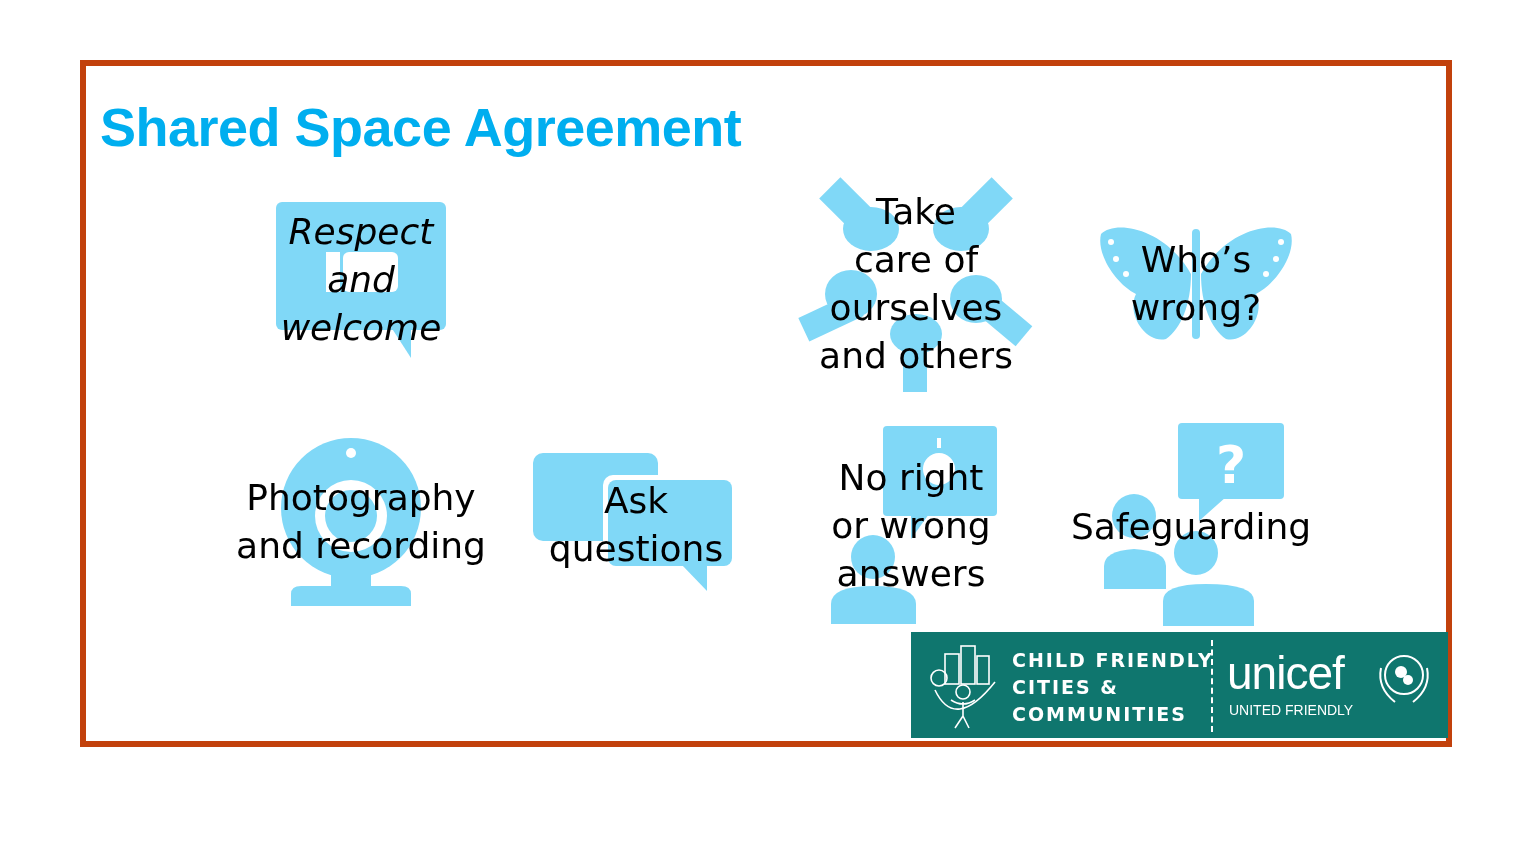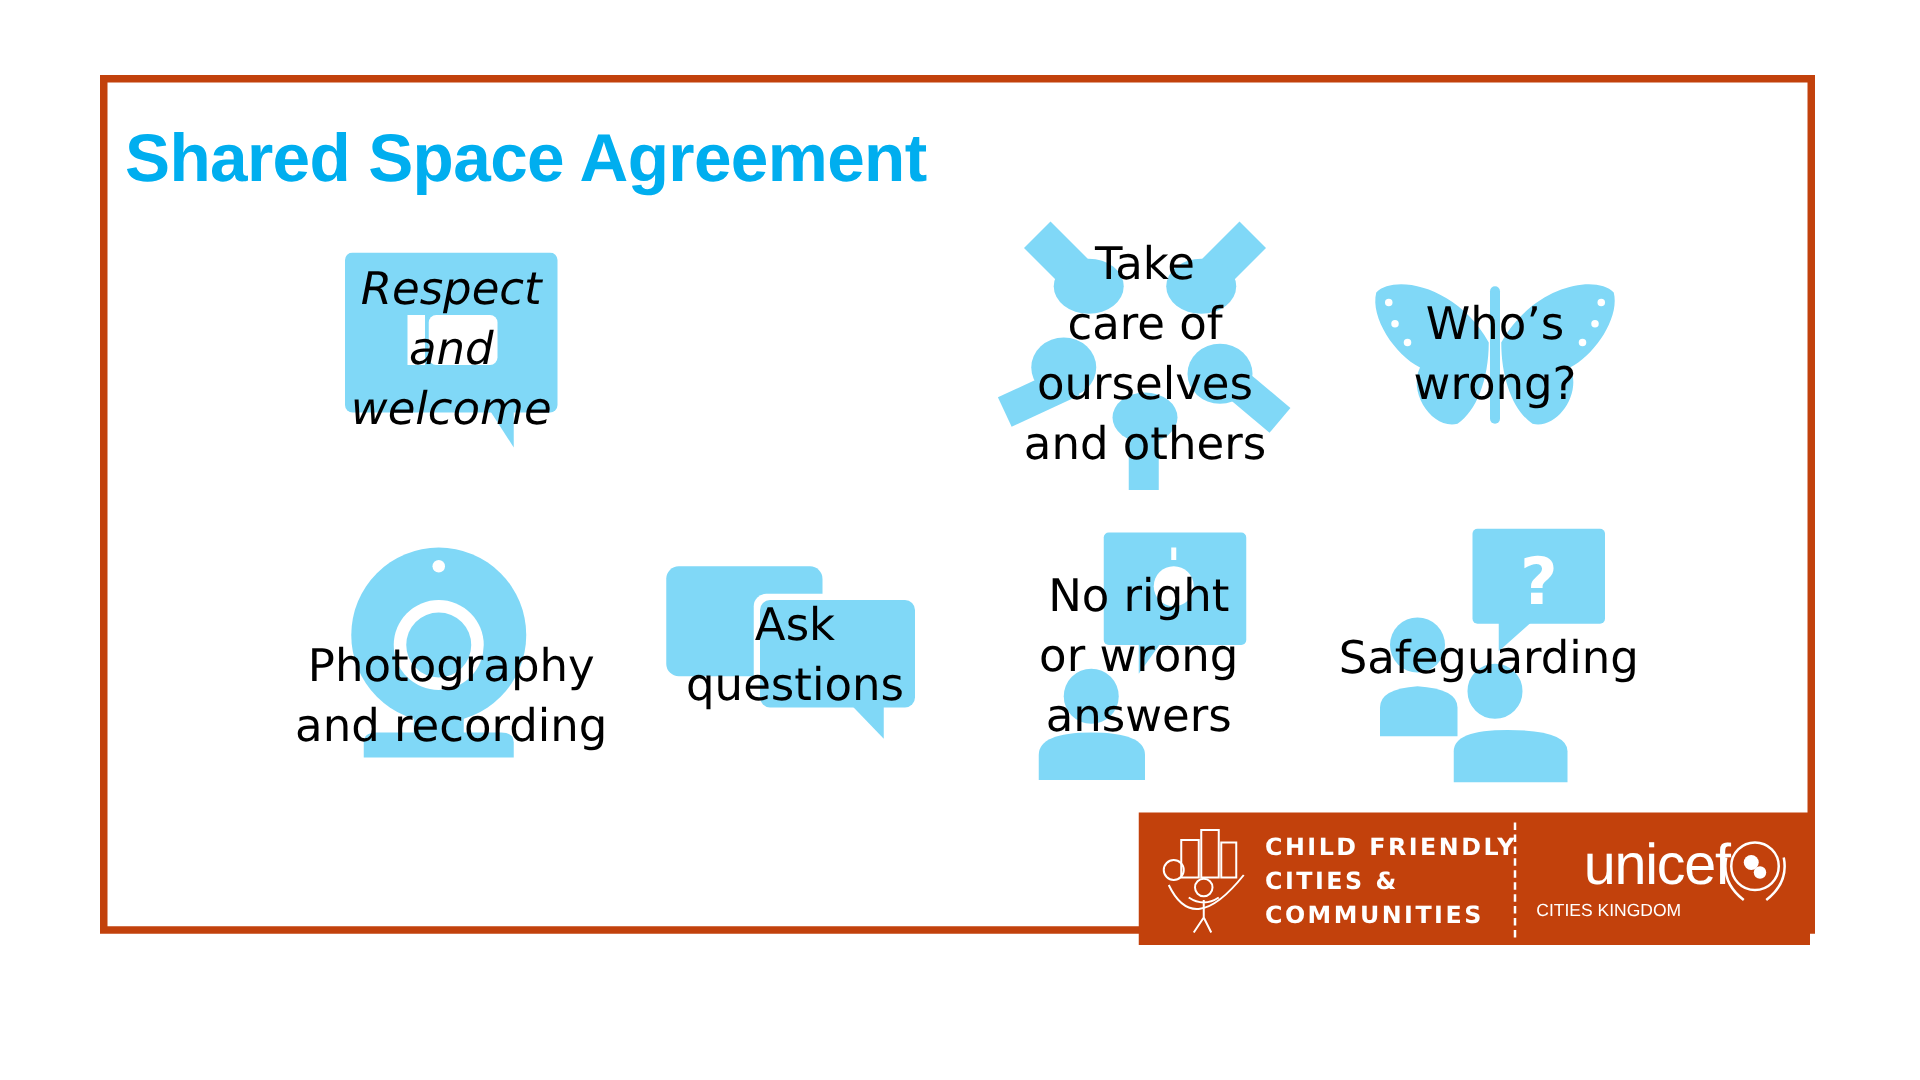--- a/index.html
+++ b/index.html
@@ -2,24 +2,24 @@
 <html><head>
 <meta charset="utf-8">
 <style>
   html, body { margin:0; padding:0; background:#ffffff; }
   body { width:1536px; height:864px; position:relative; overflow:hidden; font-family:"Liberation Sans", sans-serif; }
   .slide { position:absolute; left:80px; top:60px; width:1360px; height:675px; border:6px solid #c2410c; box-sizing:content-box; background:#fff; }
   .title { position:absolute; left:14px; top:30px; font-size:54px; font-weight:bold; color:#00aeef; letter-spacing:-0.5px; font-family:"Liberation Sans", sans-serif; }
   .item { position:absolute; }
   .item svg { position:absolute; left:0; top:0; }
   .label { position:absolute; left:0; right:0; text-align:center; color:#000; font-size:36px; line-height:48px; font-family:"DejaVu Sans", sans-serif; white-space:pre-line; }
-  .logobar { position:absolute; left:825px; top:584px; width:537px; height:106px; background:#c2410c; }
+  .logobar { position:absolute; left:825px; top:566px; width:537px; height:106px; background:#0f766e; }
   .cfc-text { position:absolute; left:101px; top:15px; color:#fff; font-weight:bold; font-size:19px; line-height:27px; letter-spacing:2px; font-family:"DejaVu Sans", sans-serif; white-space:pre-line; }
   .divider { position:absolute; left:300px; top:8px; height:92px; border-left:2px dashed #fff; }
-  .unicef { position:absolute; left:316px; top:14px; color:#fff; font-size:46px; font-family:"Liberation Sans", sans-serif; letter-spacing:-1px;margin-left:40px; }
+  .unicef { position:absolute; left:316px; top:14px; color:#fff; font-size:46px; font-family:"Liberation Sans", sans-serif; letter-spacing:-1px; }
   .uk { position:absolute; left:318px; top:70px; color:#fff; font-size:14px; font-family:"Liberation Sans", sans-serif; }
 </style>
 </head>
 <body>
 
 <div class="slide">
   <div class="title">Shared Space Agreement</div>
 
   <div class="item" style="left:185px;top:136px;width:180px;height:160px;font-style:italic;">
     <svg width="180" height="160">
@@ -77,21 +77,21 @@
 
   <div class="item" style="left:140px;top:370px;width:270px;height:175px;">
     <svg width="270" height="175">
       <circle cx="125" cy="72" r="70" fill="#80d8f7"></circle>
       <circle cx="125" cy="17" r="5" fill="#fff"></circle>
       <circle cx="125" cy="80" r="36" fill="#fff"></circle>
       <circle cx="125" cy="80" r="26" fill="#80d8f7"></circle>
       <rect x="105" y="135" width="40" height="20" fill="#80d8f7"></rect>
       <path d="M65,170 L65,158 Q65,150 75,150 L175,150 Q185,150 185,158 L185,170 Z" fill="#80d8f7"></path>
     </svg>
-    <div class="label" style="top:38px;margin-top:36px;">Photography
+    <div class="label" style="top:38px;">Photography
 and recording</div>
   </div>
 
   <div class="item" style="left:725px;top:358px;width:200px;height:200px;">
     <svg width="200" height="200">
       <rect x="72" y="2" width="114" height="90" rx="4" fill="#80d8f7"></rect>
       <polygon points="100,90 118,90 100,115" fill="#80d8f7"></polygon>
       <circle cx="128" cy="45" r="16" fill="#fff"></circle>
       <rect x="126" y="14" width="4" height="10" fill="#fff"></rect>
       <circle cx="62" cy="133" r="22" fill="#80d8f7"></circle>
@@ -144,15 +144,15 @@
     <div class="divider"></div>
     <div class="unicef">unicef</div>
     <svg width="58" height="58" style="position:absolute;left:464px;top:16px;">
       <g fill="none" stroke="#fff" stroke-width="2">
         <circle cx="29" cy="27" r="19"></circle>
         <path d="M6,20 Q2,40 20,54 M52,20 Q56,40 38,54"></path>
       </g>
       <circle cx="26" cy="24" r="6" fill="#fff"></circle>
       <circle cx="33" cy="32" r="5" fill="#fff"></circle>
     </svg>
-    <div class="uk">CITIES KINGDOM</div>
+    <div class="uk">UNITED FRIENDLY</div>
   </div>
 </div>
 
 </body></html>

